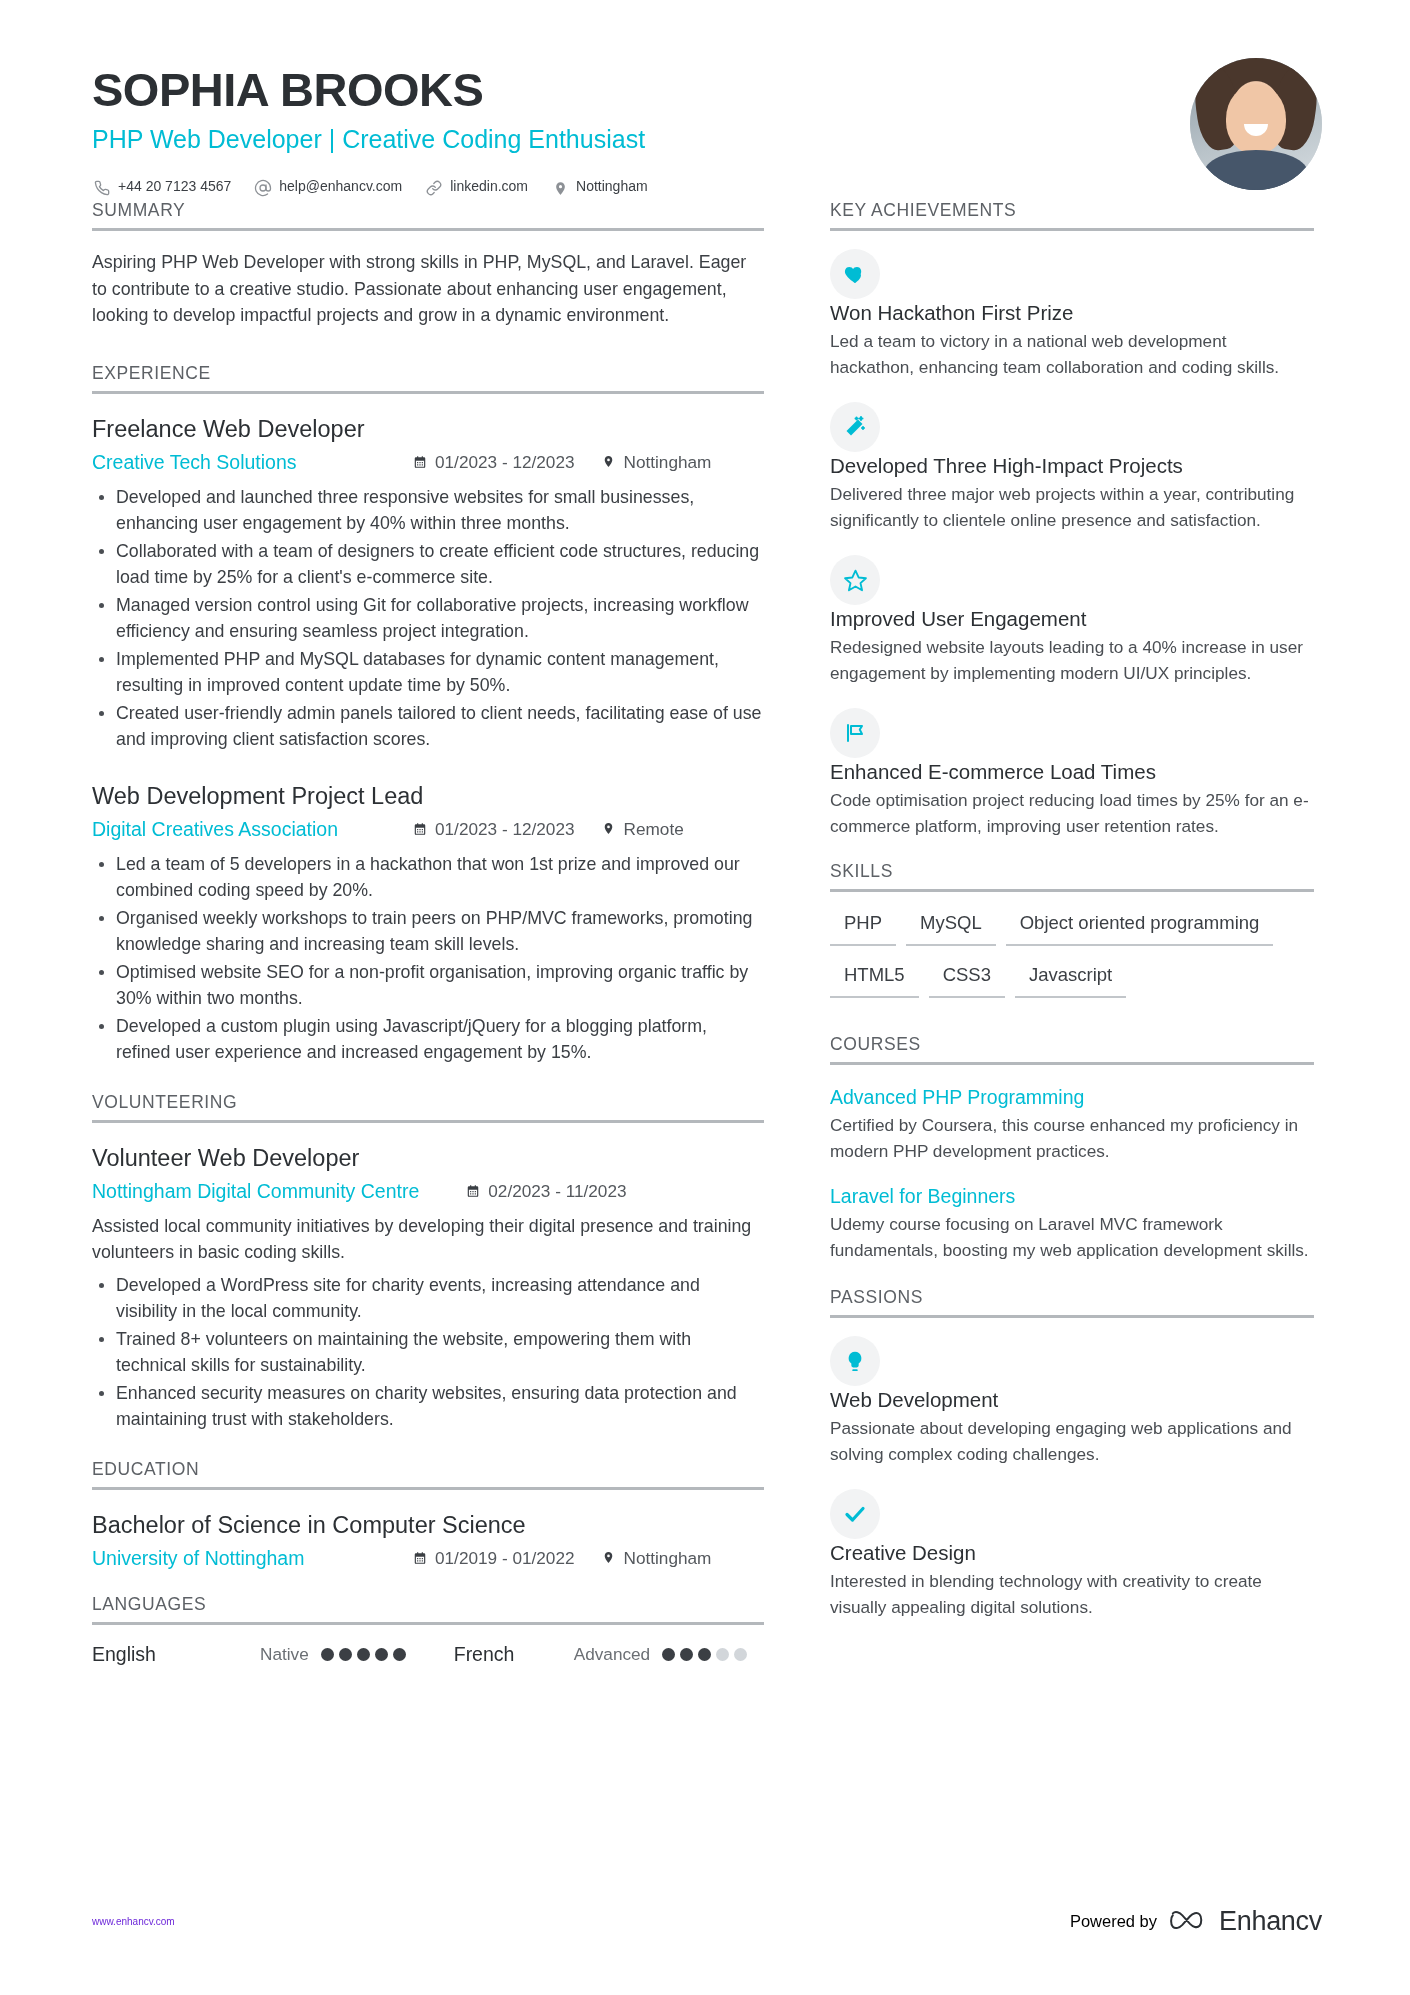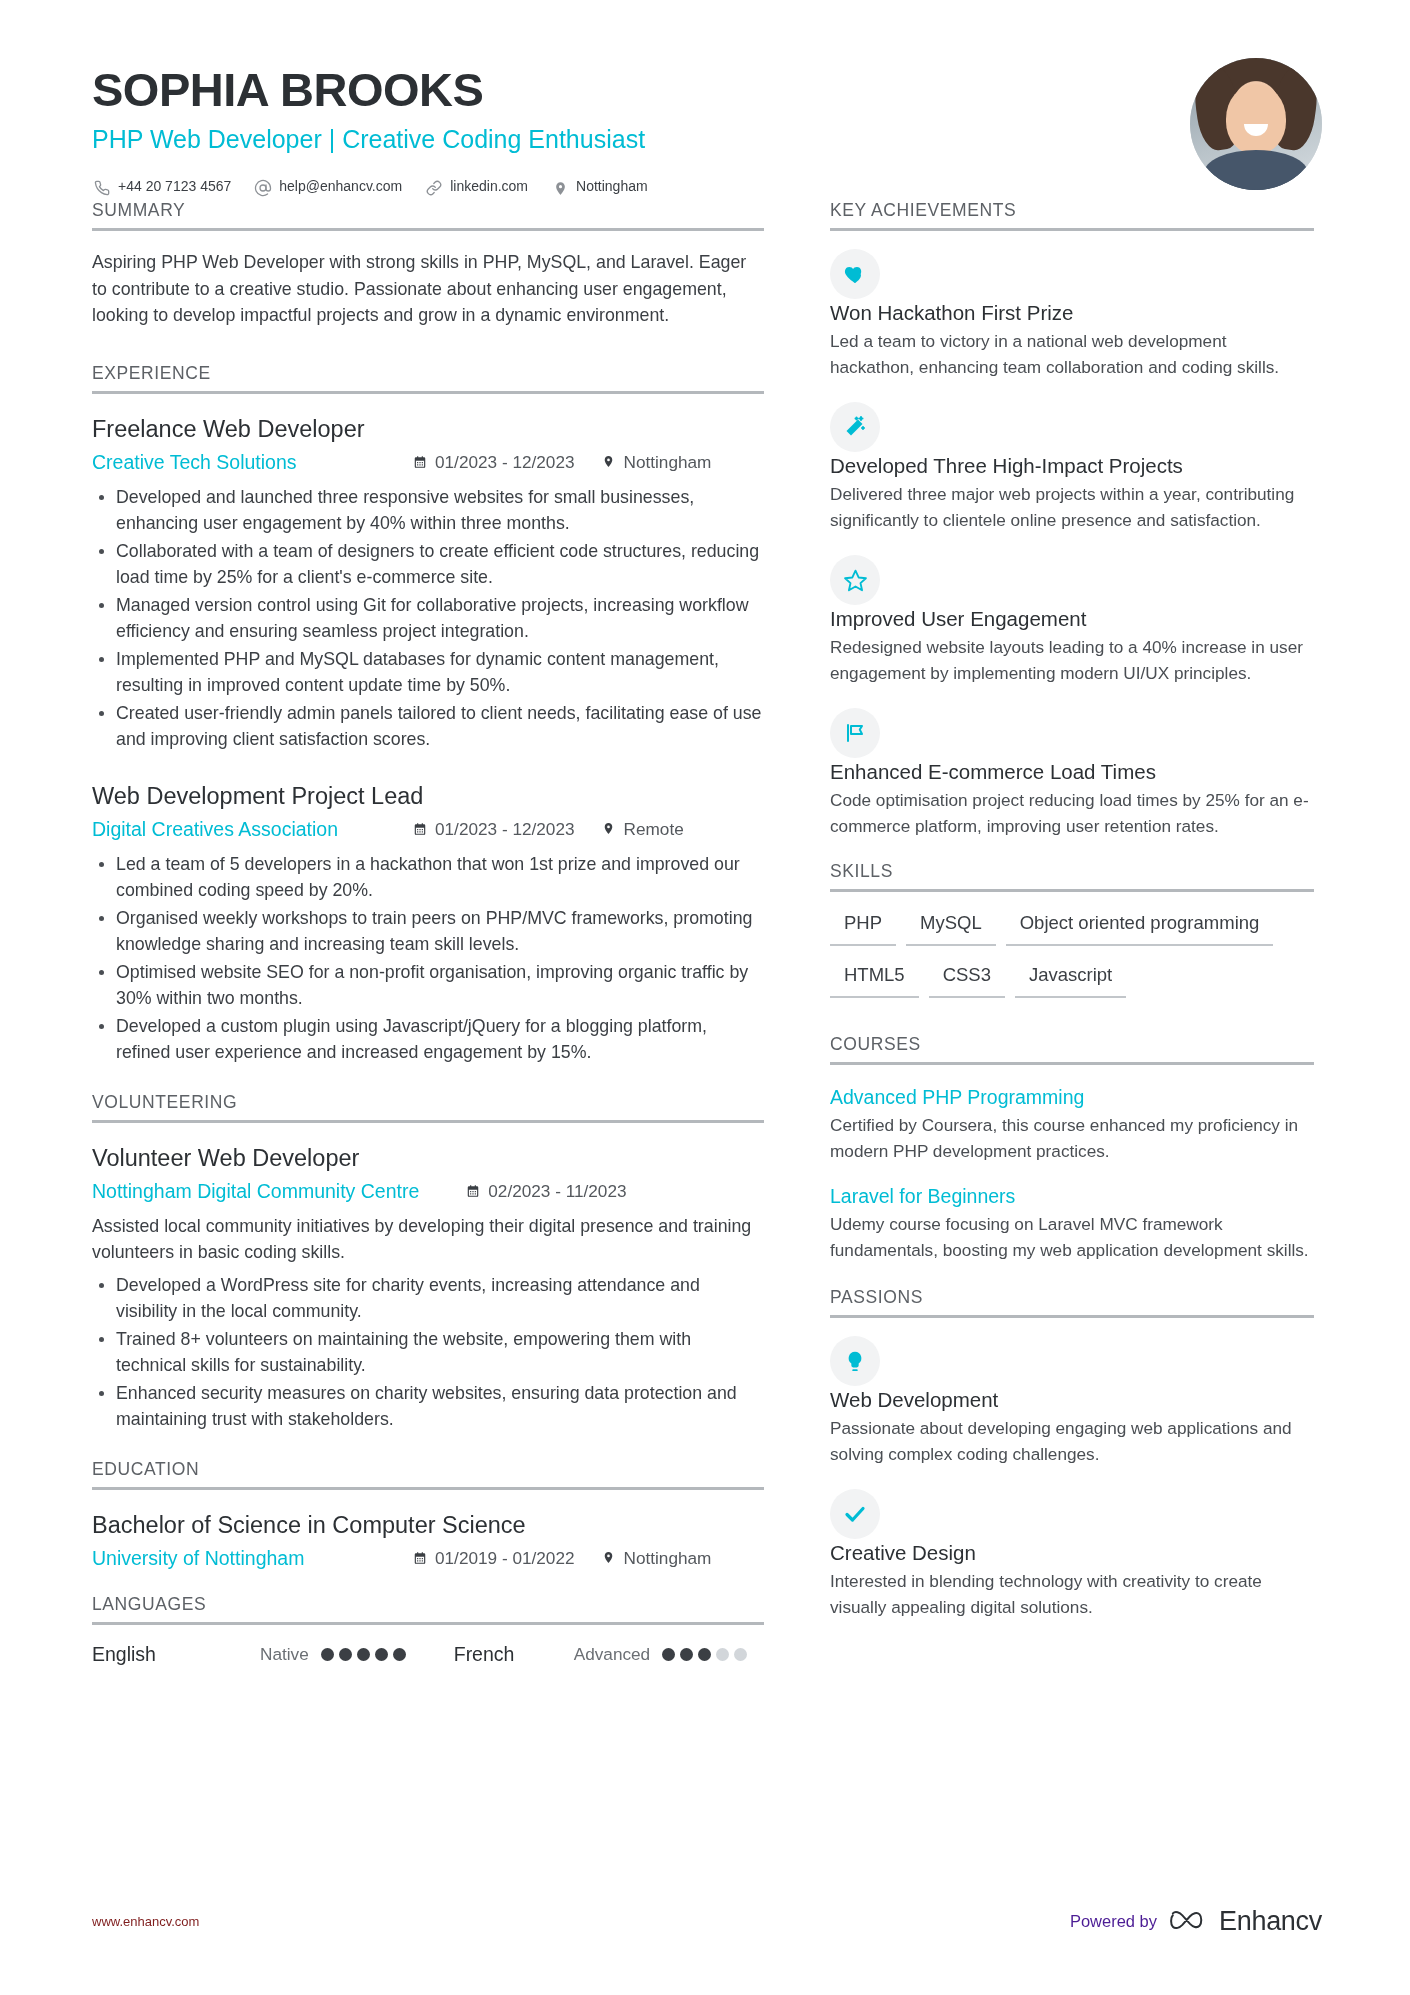--- a/index.html
+++ b/index.html
@@ -291,31 +291,31 @@
   .footer {
     position: absolute;
     left: 0; right: 0;
     bottom: 58px;
     display: flex;
     align-items: center;
     justify-content: space-between;
     padding: 0 88px 0 92px;
   }
   .footer-url {
-    font-size: 13px;
-    color: #7f1d1d;
+    font-size: 10px;
+    color: #6d28d9;
   }
   .footer-right {
     display: flex;
     align-items: center;
     gap: 12px;
   }
   .powered {
     font-size: 16.5px;
-    color: #4c1d95;
+    color: #000000;
   }
   .brand {
     display: flex;
     align-items: center;
     gap: 8px;
   }
   .brand-word {
     font-size: 27px;
     color: #2c3034;
     letter-spacing: -0.3px;

